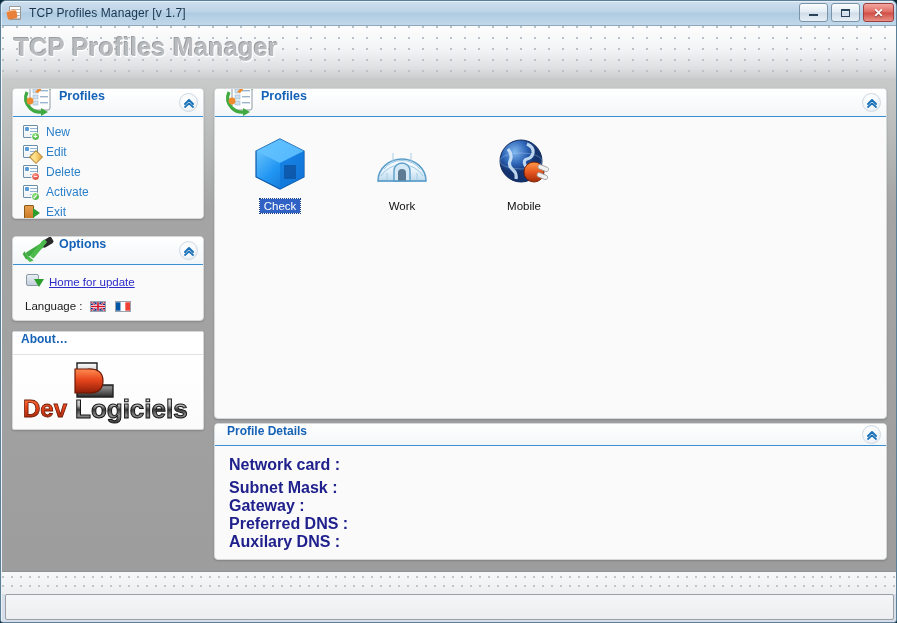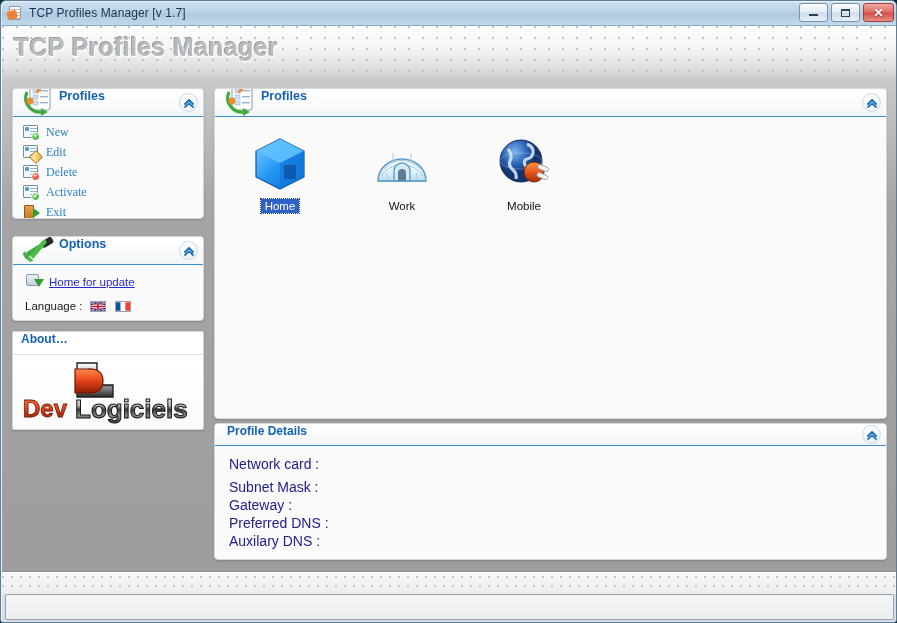--- a/index.html
+++ b/index.html
@@ -149,21 +149,21 @@
 
   .side-head { padding-left: 46px; }
   .side-head-icon {
     position: absolute; left: 8px; top: -6px;
     width: 36px; height: 34px;
   }
 
   .menu-list { padding: 5px 0 0 10px; }
   .menu-item {
     display: flex; align-items: center;
-    height: 20px; cursor: pointer; font-family: Liberation Serif, serif;
+    height: 20px; cursor: pointer;
   }
   .menu-item .mi-icon { width: 16px; height: 16px; margin-right: 7px; position: relative; flex:none; }
   .menu-item .mi-label { font-size: 12px; color: #2a7fc9; }
 
   
   .card-ic {
     position:absolute; left:0; top:1px; width:15px; height:13px;
     background: linear-gradient(180deg,#ffffff 0%, #eef3f7 100%);
     border: 1px solid #6e8fa8; border-radius:1px;
   }
@@ -245,21 +245,21 @@
   .prof-lbl {
     margin-top: 6px; font-size: 11.5px; color: #111; padding: 1px 4px;
     white-space: nowrap;
   }
   .prof-item.selected .prof-lbl {
     background: #2f62c4; color: #ffffff;
     outline: 1px dotted #17407f;
   }
 
   .details-body { padding: 10px 0 0 14px; }
-  .det-row { font-size: 14px; font-weight: normal; color: #20218c; height: 18px; }
+  .det-row { font-size: 16px; font-weight: bold; color: #20218c; height: 18px; }
   .det-row.first { margin-bottom: 5px; }
 
   
   .botstrip {
     position: absolute; left: 1px; top: 570px; width: 895px; height: 23px;
     background:
       radial-gradient(circle at 1px 1px, #c2c5c8 1px, transparent 1.4px) 0 4px/9px 9px,
       linear-gradient(180deg,#f7f8f9 0%, #eceeef 100%);
     border-top:1px solid #8d9296;
   }
@@ -490,21 +490,21 @@
                     <stop offset="50%" stop-color="#2196f3"></stop>
                   <stop offset="100%" stop-color="#0d63c0"></stop>
                 </linearGradient>
               </defs>
               <path d="M30 4 L54 16 L54 42 L30 54 L6 42 L6 16 Z" fill="url(#hb)" stroke="#0b56a8" stroke-width="1.2"></path>
               <path d="M30 4 L54 16 L30 28 L6 16 Z" fill="#63c2ff" opacity=".85"></path>
               <path d="M30 28 L54 16 L54 42 L30 54 Z" fill="#1177dd" opacity=".7"></path>
               <rect x="34" y="30" width="12" height="14" fill="#0c4f9e" opacity=".75"></rect>
             </svg>
           </div>
-          <div class="prof-lbl">Home</div>
+          <div class="prof-lbl">Check</div>
         </div>
 
         <div class="prof-item">
           <div class="prof-ic">
             <svg width="60" height="58" viewBox="0 0 60 58">
               <defs>
                 <linearGradient id="ig" x1="0" y1="0" x2="0" y2="1">
                   <stop offset="0%" stop-color="#ffffff"></stop>
                     <stop offset="55%" stop-color="#e4f2fb"></stop>
                   <stop offset="100%" stop-color="#bcd9ec"></stop>

